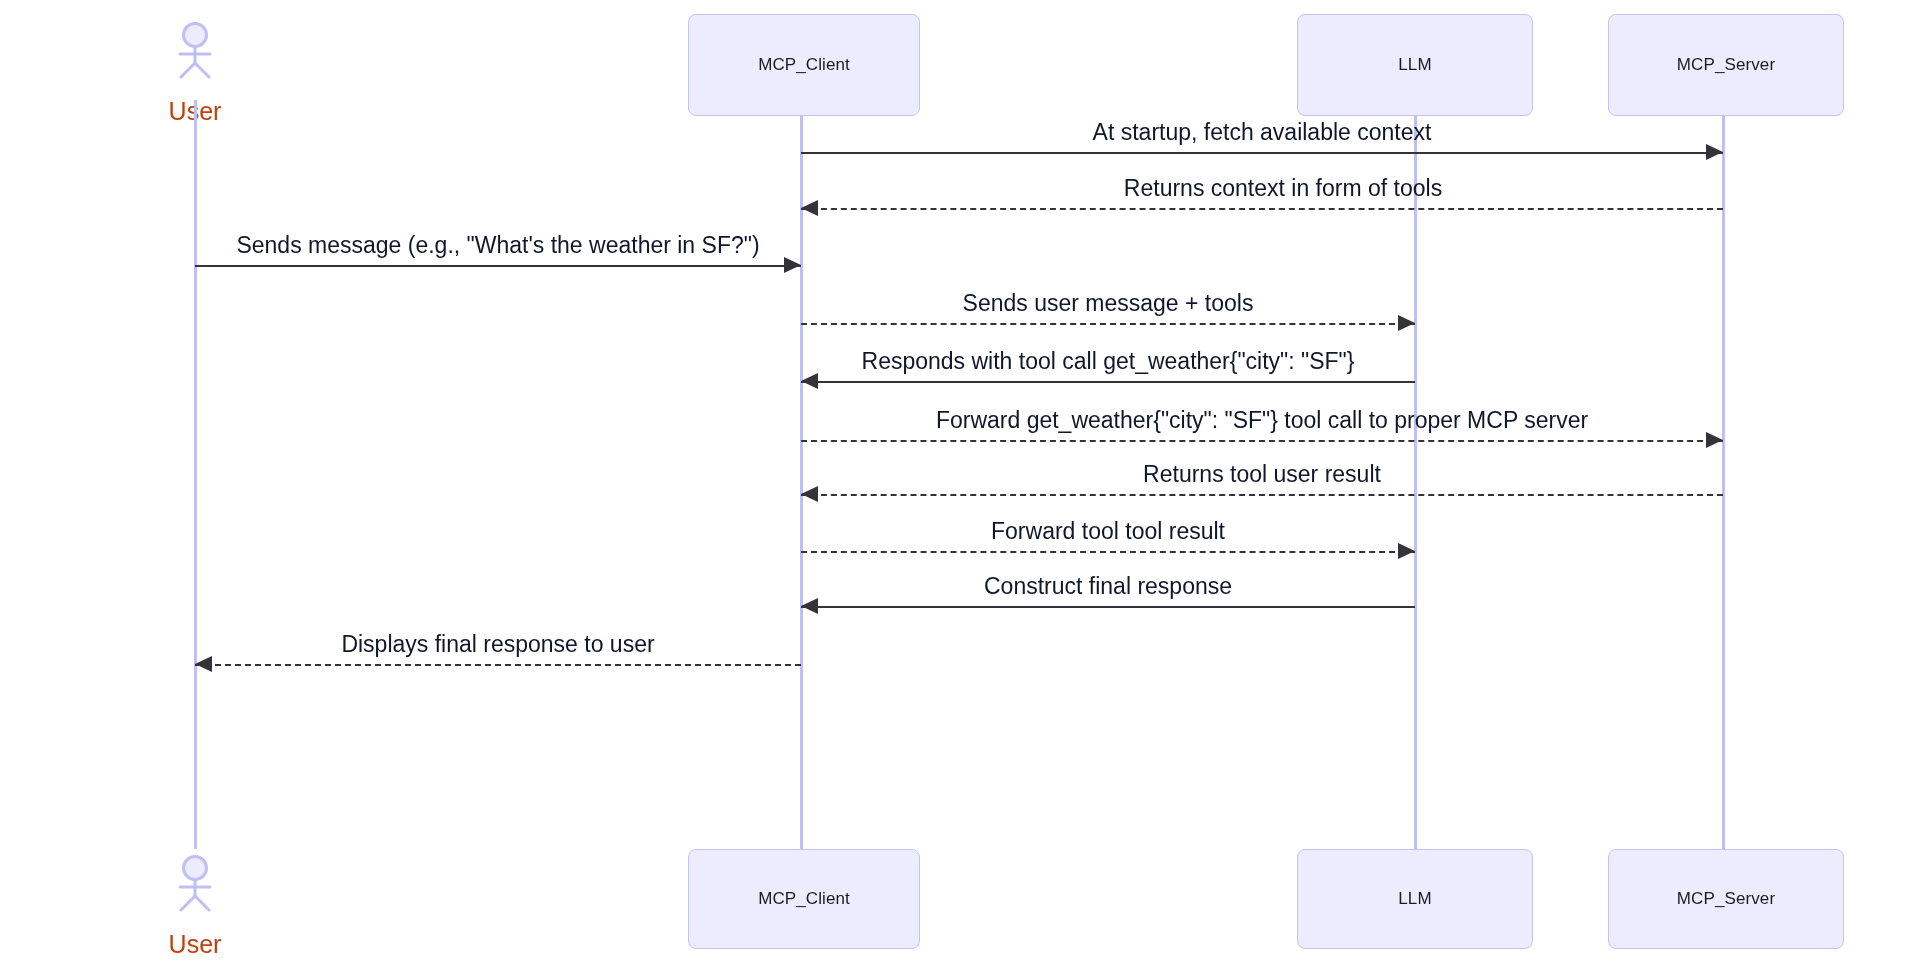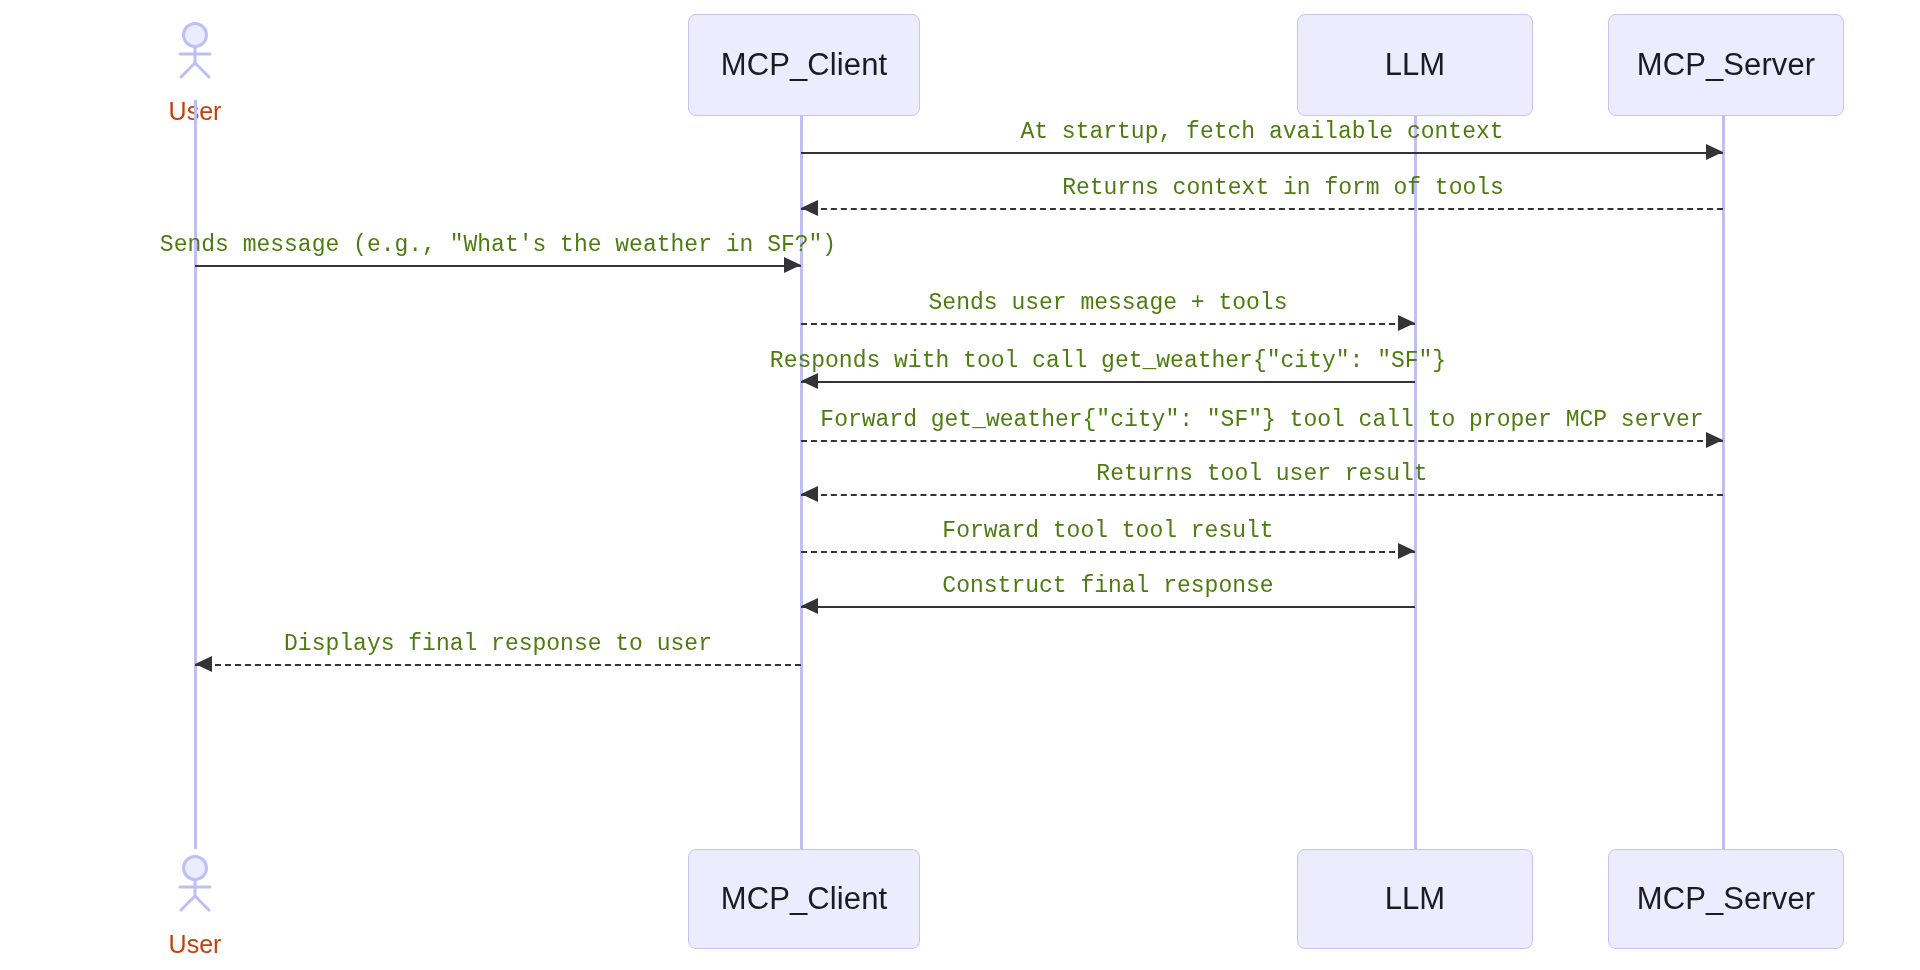--- a/index.html
+++ b/index.html
@@ -24,21 +24,21 @@
   .participant-box {
     position: absolute;
     box-sizing: border-box;
     background: #ECECFE;
     border: 1.6px solid #C3C3F7;
     border-radius: 8px;
     display: flex;
     align-items: center;
     justify-content: center;
     color: #1b1b20;
-    font-size: 31px;
+    font-size: 17px;
     font-family: "Liberation Sans", sans-serif;
     letter-spacing: 0.1px;
     white-space: nowrap;
   }
   
   .actor {
     position: absolute;
     width: 90px;
     text-align: center;
   }
@@ -80,24 +80,24 @@
     border-left: 17px solid #333338;
   }
   .arrowhead.left {
     border-top: 8.5px solid transparent;
     border-bottom: 8.5px solid transparent;
     border-right: 17px solid #333338;
   }
   .msg-label {
     position: absolute;
     font-size: 23px;
-    color: #4d7c0f;
+    color: #0f172a;
     white-space: nowrap;
     text-align: center;
-    font-family: Liberation Mono, monospace;
+    font-family: Liberation Sans, sans-serif;
     transform: translateX(-50%);
   }
 </style>
 </head>
 <body>
 
 <div id="diagram-root">
 
   <div id="top-participants">
       <div class="actor" style="left: 150px; top: 22px;"><span><svg width="48" height="58" viewBox="0 0 48 58" aria-hidden="true">

